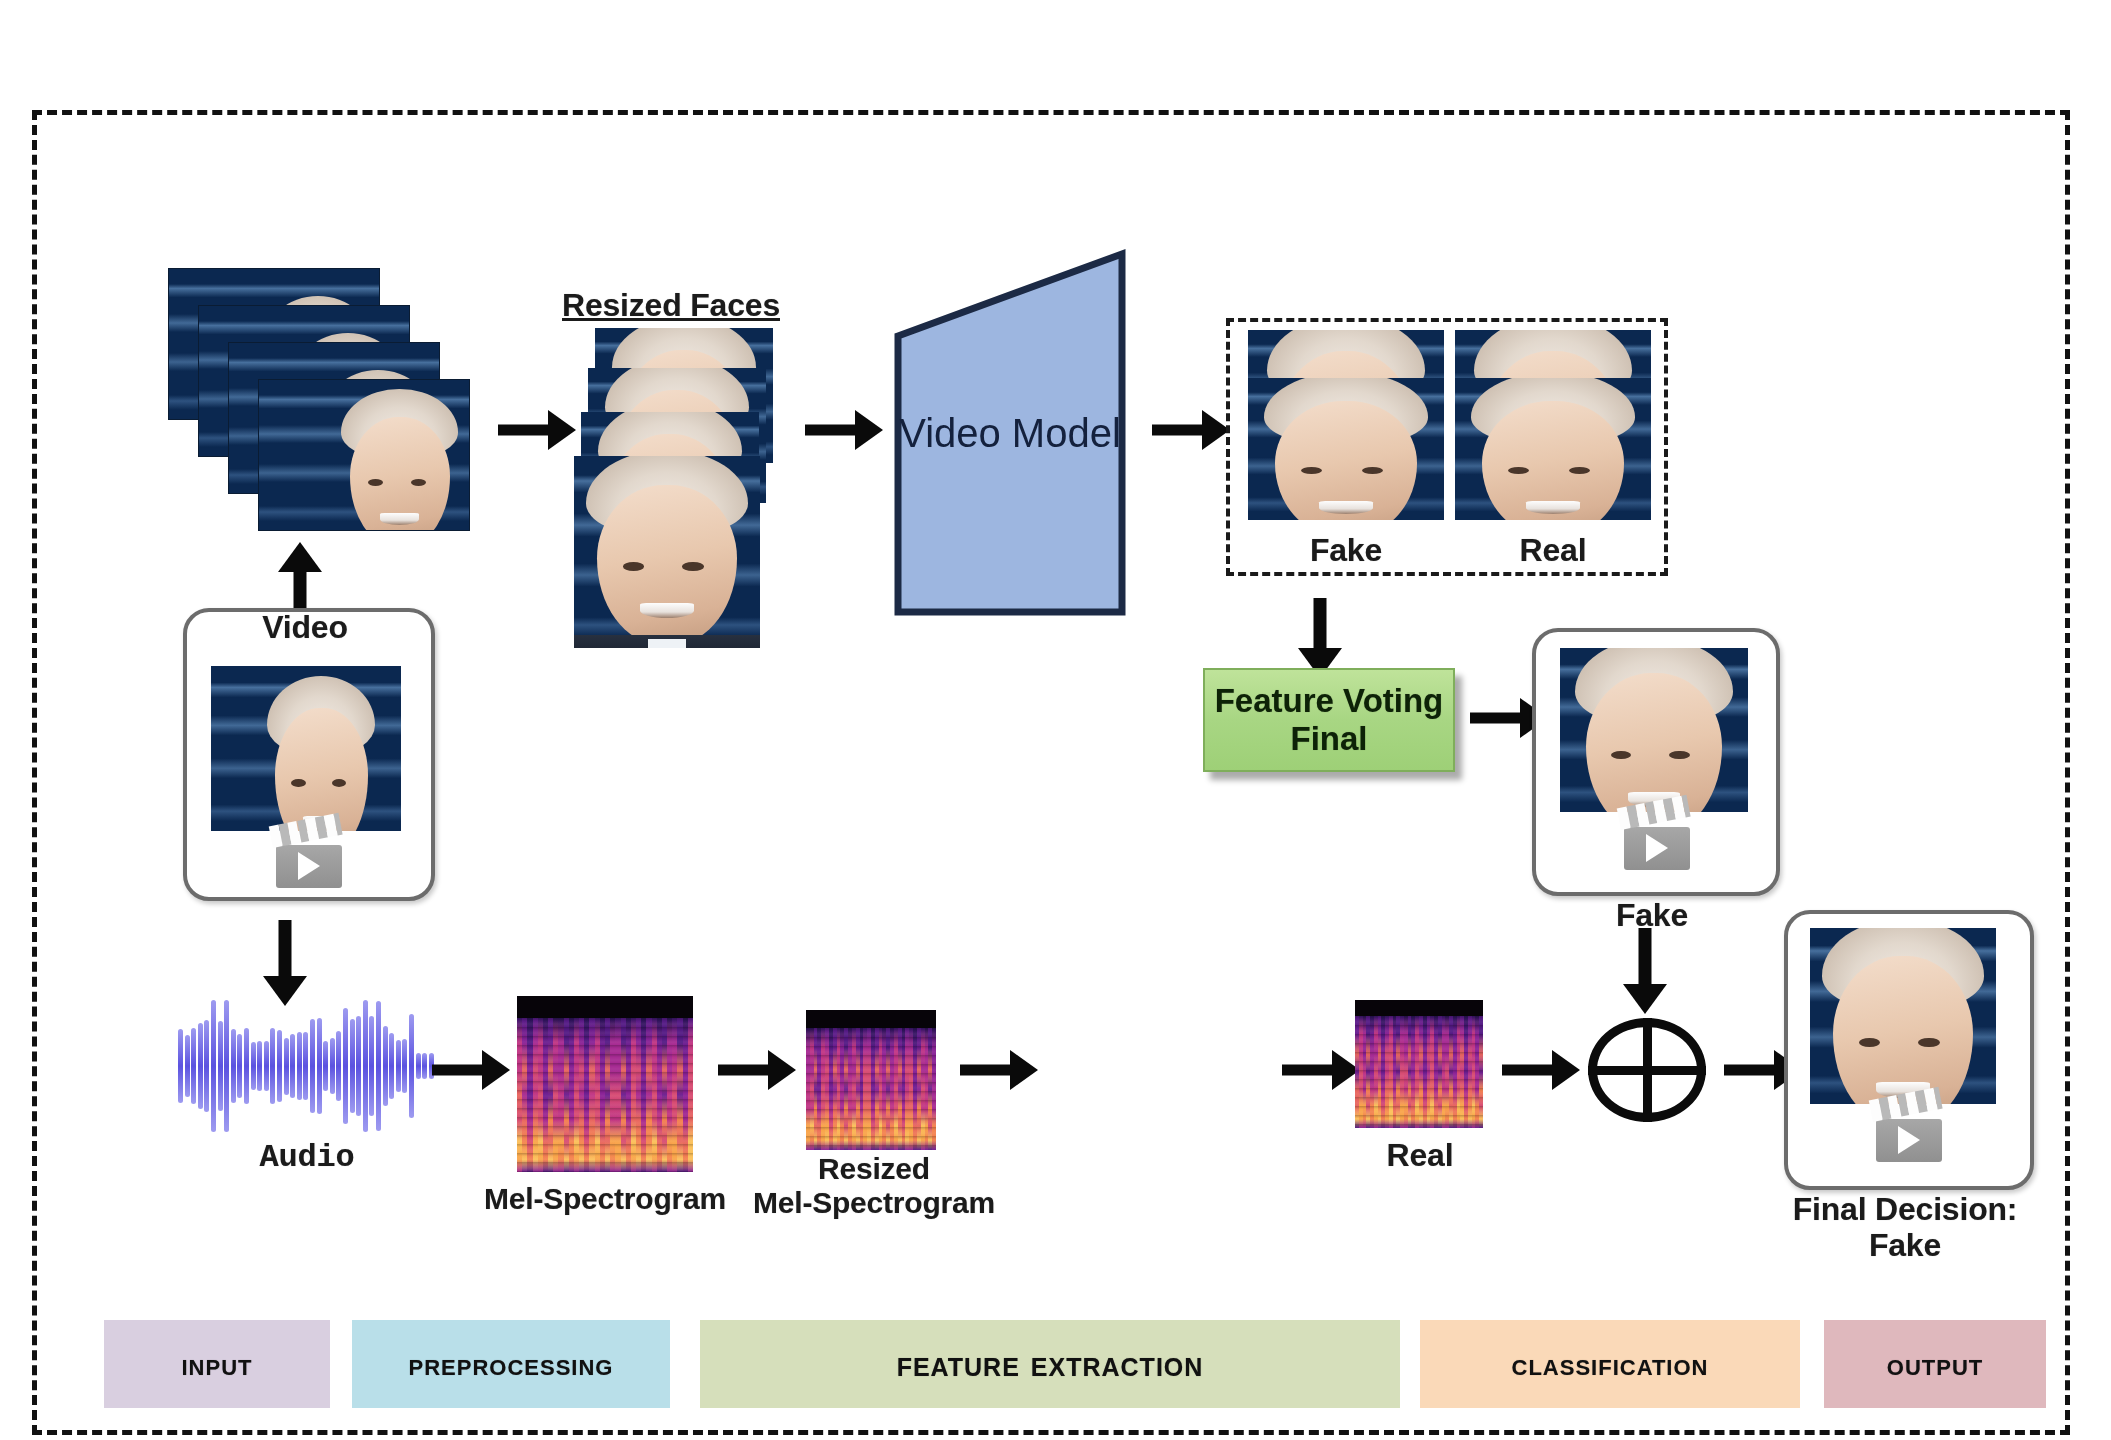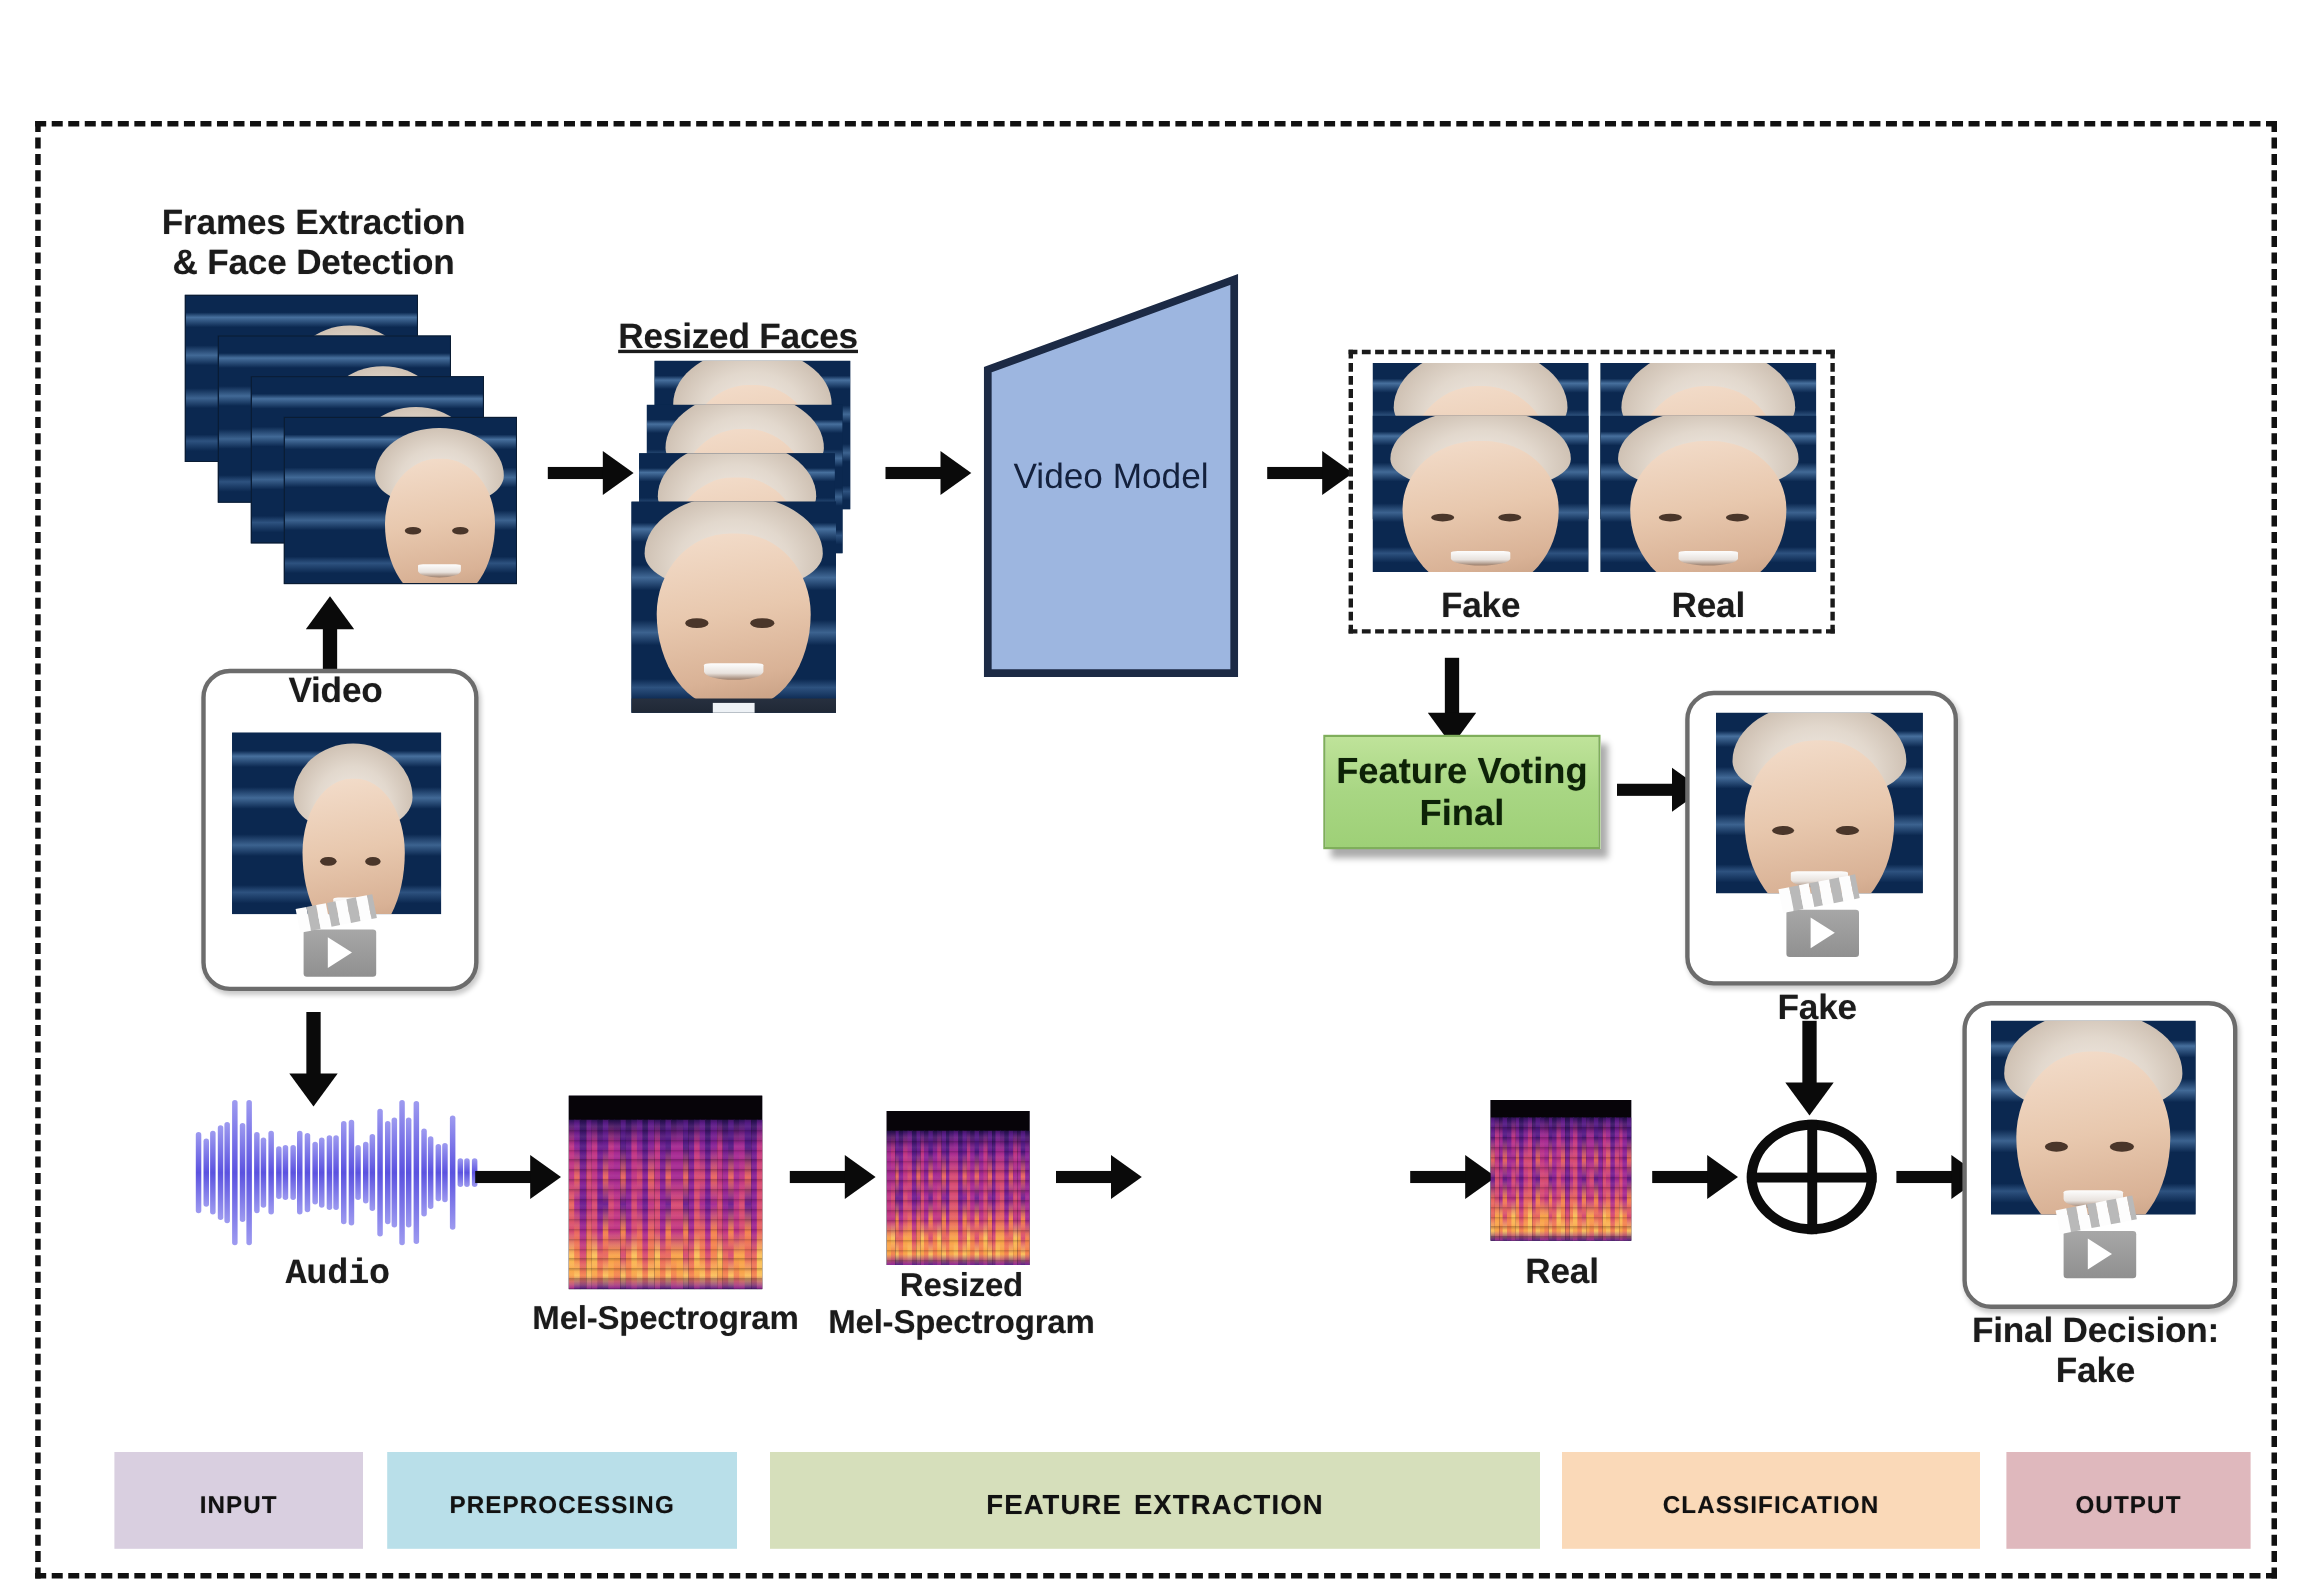--- a/index.html
+++ b/index.html
@@ -97,21 +97,21 @@
     position:absolute;left:50%;transform:translateX(-50%);top:0;
     width:0;height:0;border-left:22px solid transparent;border-right:22px solid transparent;
     border-bottom:30px solid #0a0a0a;
   }
 
   
   .trapz{position:absolute;}
   .trapz svg{display:block;width:100%;height:100%;}
   .trapz .tl{
     position:absolute;left:0;right:0;top:50%;transform:translateY(-50%);
-    text-align:center;color:#14213d;font-size:32px;
+    text-align:center;color:#14213d;font-size:40px;
     font-family:"Liberation Sans",sans-serif;
   }
 
   
   .mvbox{
     position:absolute;
     background:linear-gradient(180deg,#bfe39a 0%,#a8d683 50%,#9ed077 100%);
     border:2px solid #7fae5b;
     box-shadow:7px 8px 6px rgba(0,0,0,.33);
     display:flex;align-items:center;justify-content:center;
@@ -172,24 +172,20 @@
     text-shadow:0 0 1px rgba(0,0,0,.35);
   }
 </style>
 </head>
 <body>
 
 <div id="stage">
 
   <div class="dashed-frame"></div>
 
-  <div class="lbl t32" style="left:120px;top:185px;width:330px;">
-    <div>Frames Extraction</div>
-    <div>&amp; Face Detection</div>
-  </div>
 
   <div class="photo" style="left:168px;top:268px;width:210px;height:150px;border:1px solid #0a1c33;">
     <div class="bg-stage2"></div>
     <div class="face" style="left:40%;top:18%;width:62%;height:130%;">
       <div class="hair"></div>
         <div class="head"></div>
       <div class="eyeL"></div>
         <div class="eyeR"></div>
 
     </div>

